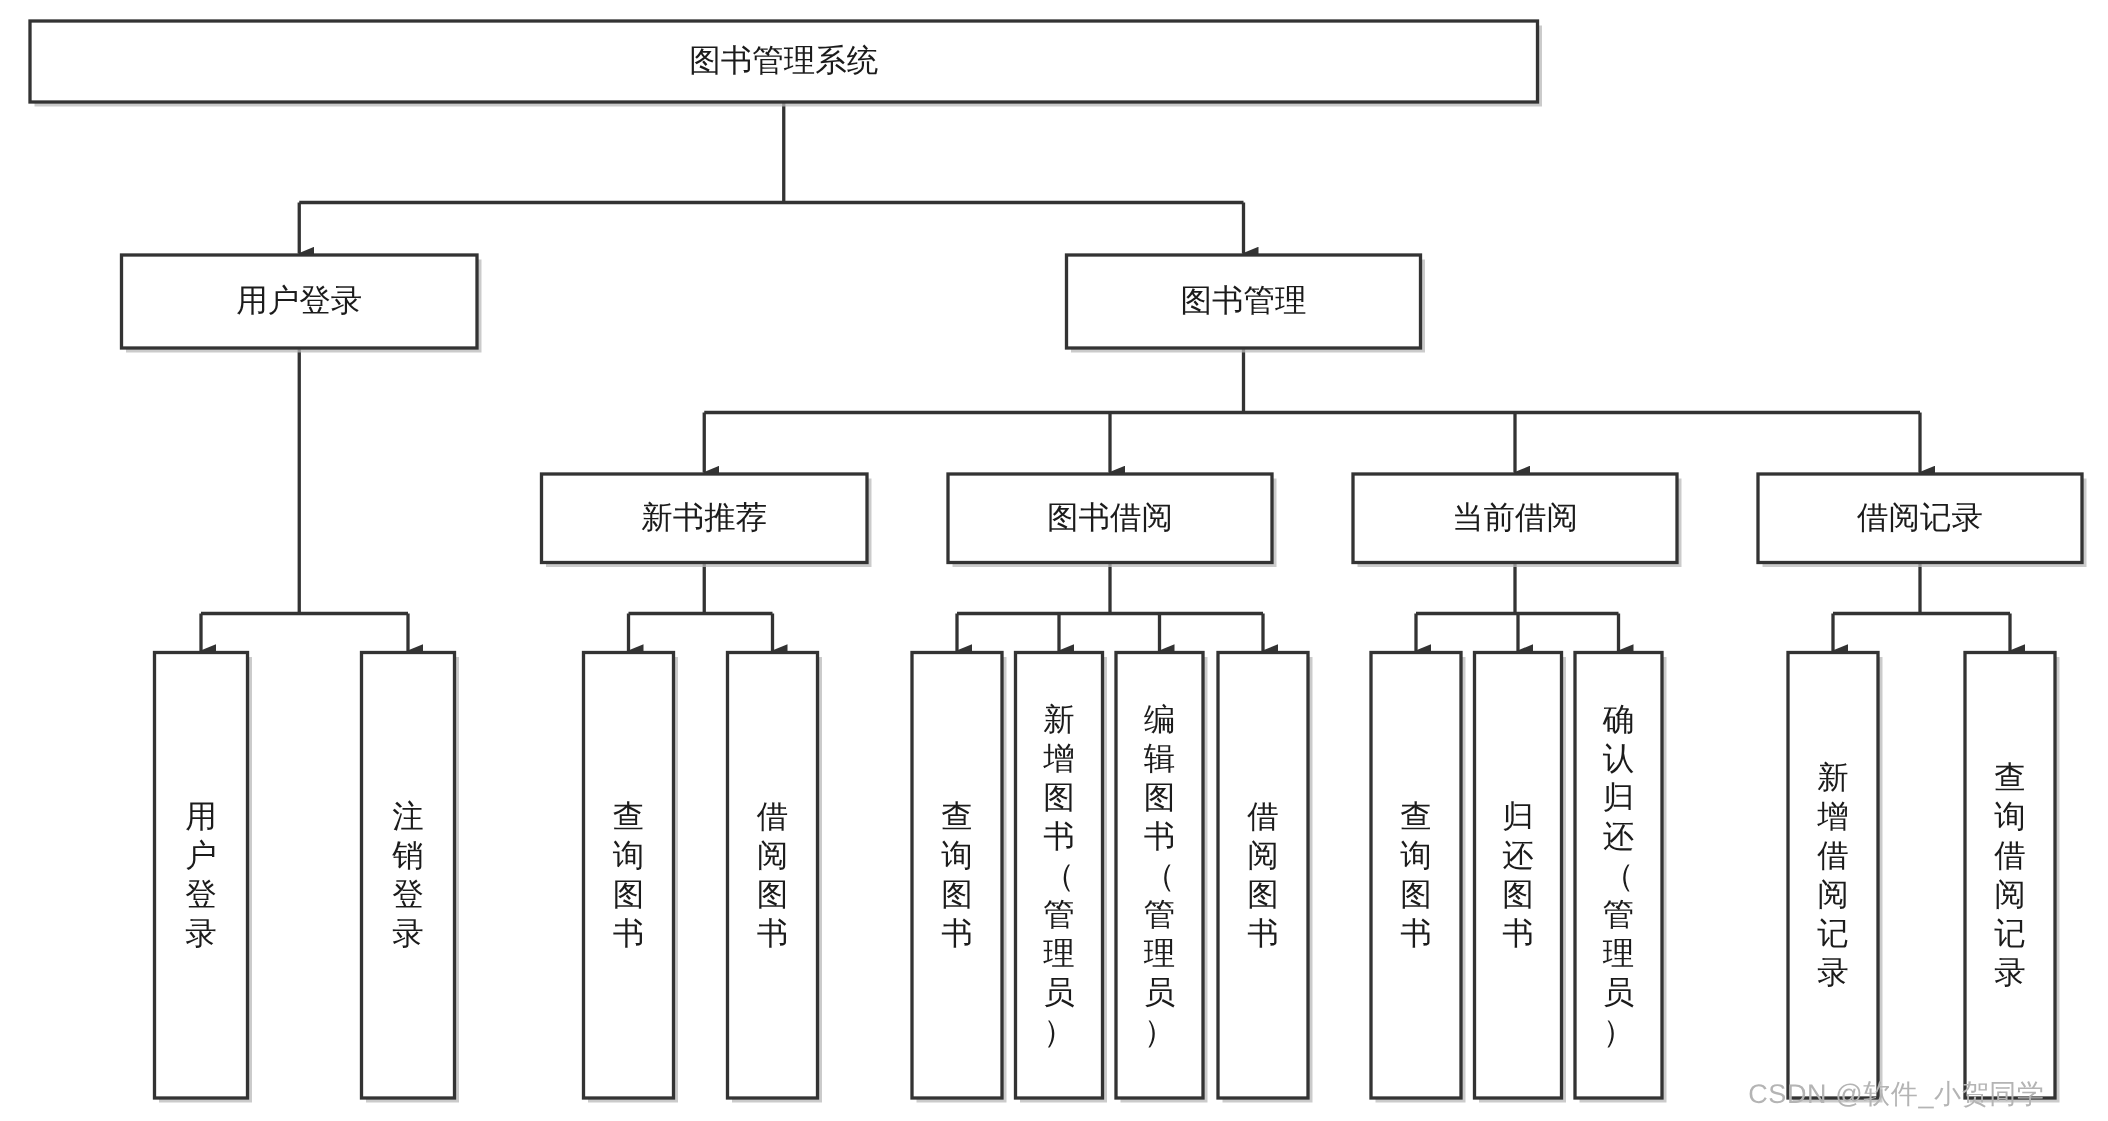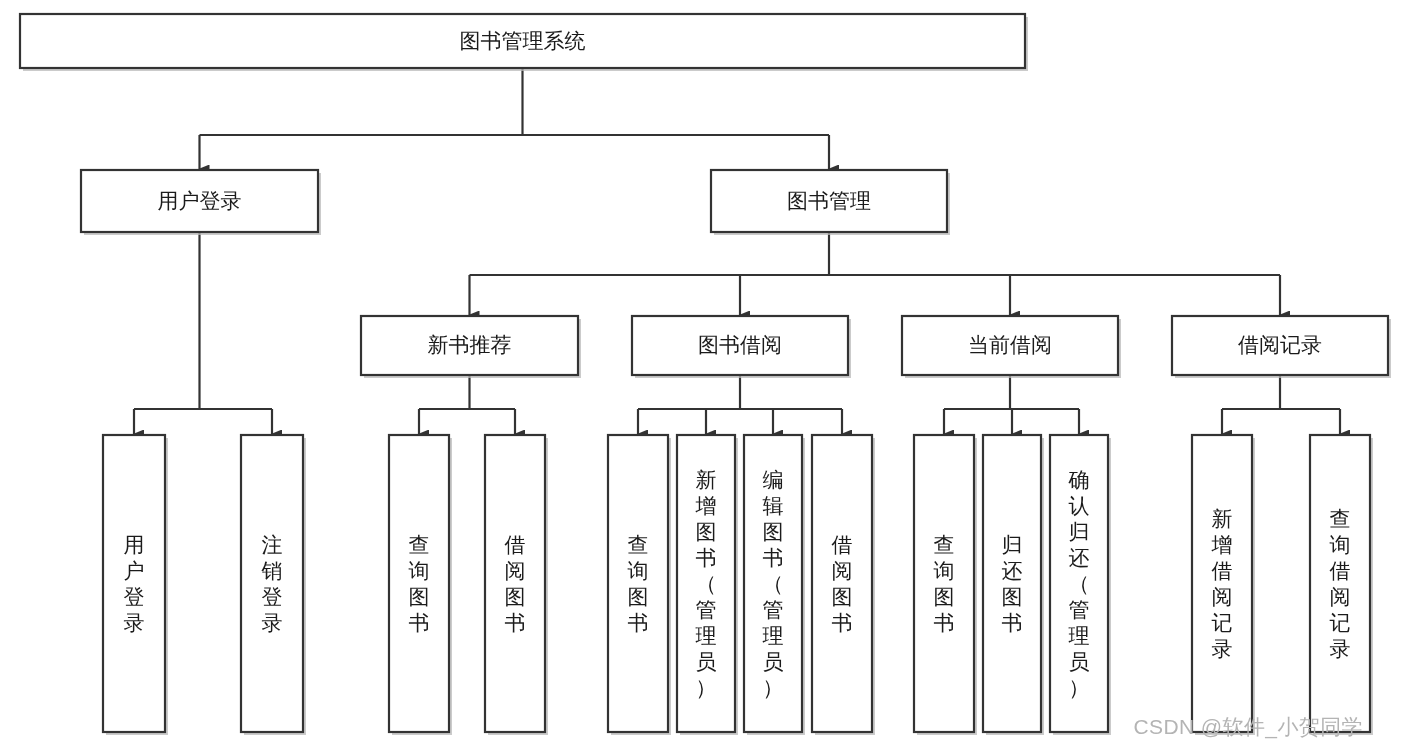--- a/index.html
+++ b/index.html
@@ -55,21 +55,21 @@
     font-family: "Liberation Sans", "DejaVu Sans", sans-serif;
     font-size: 21px;
     fill: #1b1b1b;
     text-anchor: middle;
   }
   .watermark-text {
     position: absolute;
     right: 14px;
     bottom: 6px;
     font-family: "Liberation Sans", "DejaVu Sans", sans-serif;
-    font-size: 21px;
+    font-size: 18px;
     color: #b4b4b4;
     white-space: nowrap;
     letter-spacing: 0.4px;
     user-select: none;
   }
 </style>
 </head>
 <body>
 
 <div id="diagram-root">

